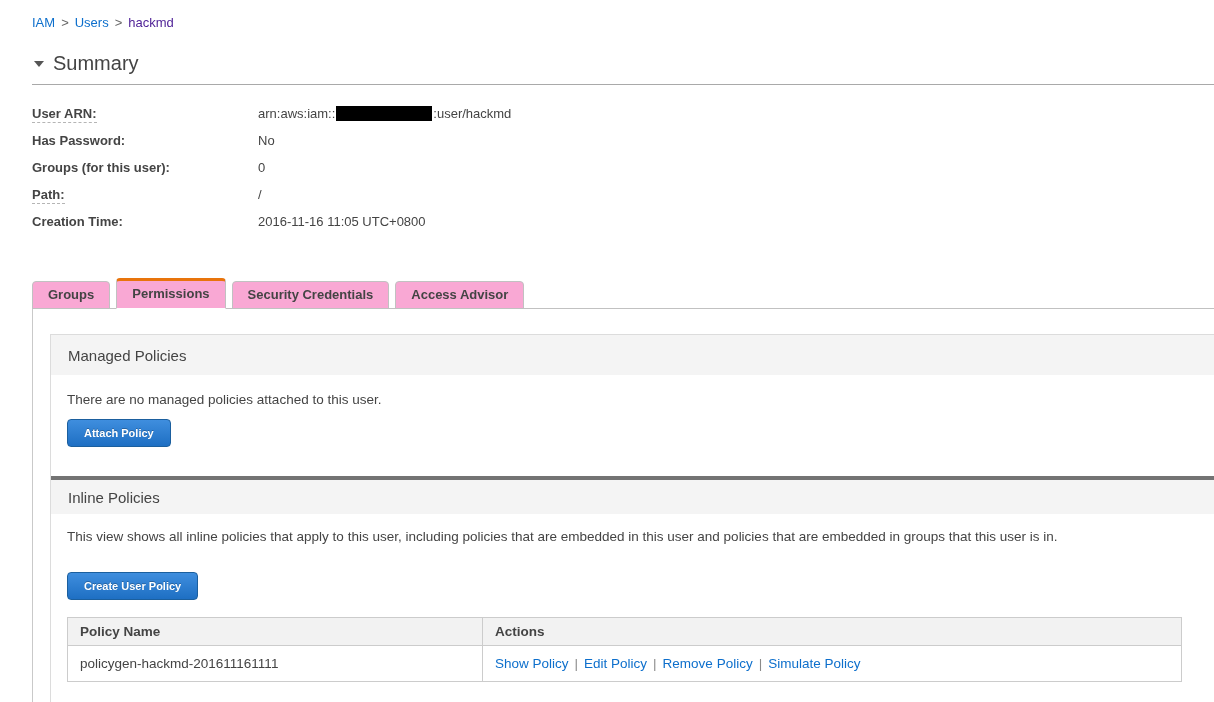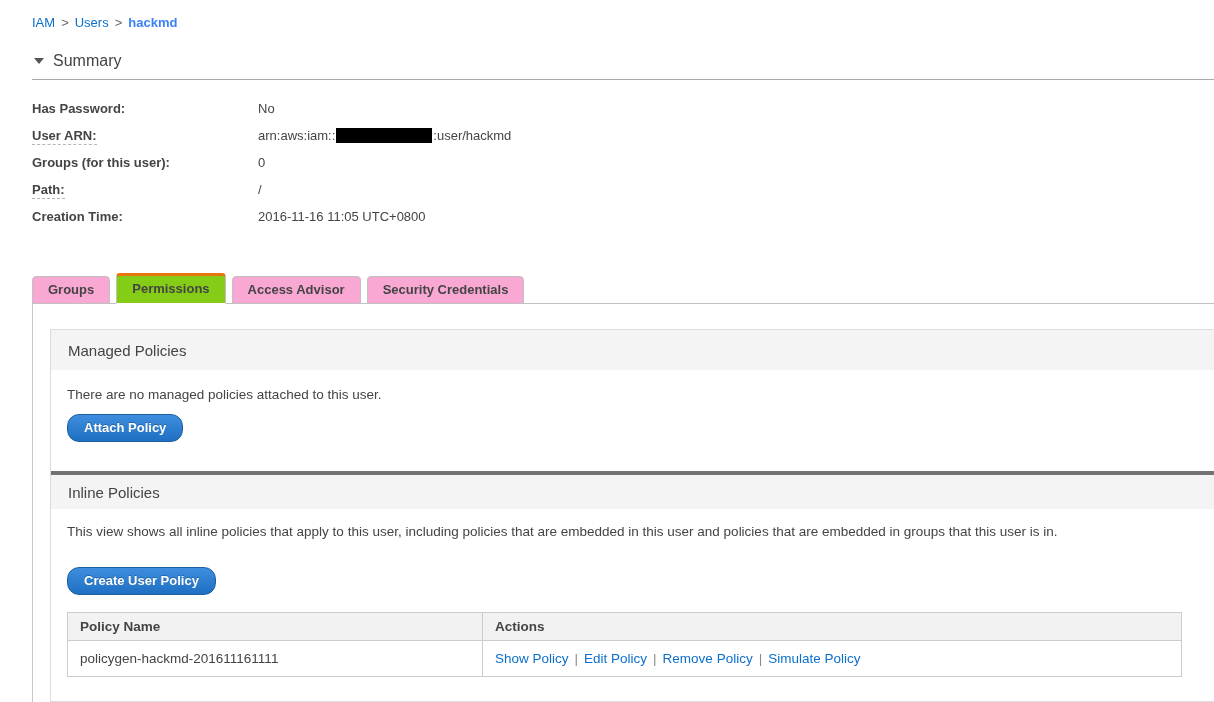--- a/index.html
+++ b/index.html
@@ -8,30 +8,30 @@
     width:1214px; height:702px; overflow:hidden;
     background:#ffffff; color:#444;
     font-family:"Liberation Sans", sans-serif;
     font-size:13px;
   }
   a { text-decoration:none; color:#0d6fcc; cursor:pointer; }
 
   
   .breadcrumb { margin:15px 0 0 32px; font-size:13px; color:#545b64; }
   .breadcrumb .sep { margin:0 6px; color:#666; }
-  .breadcrumb .current { font-weight:bold; color:#3b82f6; }
+  .breadcrumb .current { font-weight:normal; color:#4c1d95; }
 
   
   .summary-toggle { margin:22px 0 0 34px; display:flex; align-items:center; cursor:pointer; }
   .caret-down-icon {
     width:0; height:0; display:inline-block;
     border-left:5px solid transparent; border-right:5px solid transparent;
     border-top:6px solid #555; margin-right:9px;
   }
-  .summary-title { font-size:16px; color:#444; }
+  .summary-title { font-size:20px; color:#444; }
   .rule { margin:9px 0 0 32px; width:1182px; border-top:1px solid #a9a9a9; height:0; }
 
   
   .summary-fields { margin:15px 0 0 32px; }
   .field-row { display:flex; height:27px; align-items:center; }
   .field-label { width:226px; font-weight:bold; color:#444; }
   .tooltip-label { border-bottom:1px dashed #b5b5b5; padding-bottom:1px; }
   .field-value { color:#444; display:flex; align-items:center; }
   .redacted { display:inline-block; width:96px; height:15px; background:#000; margin:0 1px; }
 
@@ -41,21 +41,21 @@
     display:flex; align-items:flex-end;
     border-bottom:1px solid #c1c1c1;
   }
   .tab {
     height:28px; line-height:26px; padding:0 15px;
     background:#f9a8d4; border:1px solid #c1c1c1;
     border-radius:4px 4px 0 0; margin-right:6px; margin-bottom:-1px;
     font-weight:bold; color:#444; cursor:pointer; white-space:nowrap;
   }
   .tab.active {
-    background:#84cc16; height:31px; line-height:25px;
+    background:#f9a8d4; height:31px; line-height:25px;
     border-top:3px solid #e8740c; border-bottom:1px solid #fff;
   }
 
   
   .tab-panel {
     margin-left:32px; width:1182px; height:398px;
     border-left:1px solid #c9c9c9;
     padding:25px 0 0 17px;
   }
   .sections-box { width:1208px; border:1px solid #dcdcdc; background:#fff; }
@@ -68,22 +68,22 @@
   .section-header.inline { height:38px; border-top:4px solid #737373; }
   .collapse-toggle { cursor:pointer; display:flex; align-items:center; padding:2px; }
 
   .managed-body { padding:17px 16px 29px; }
   .inline-body  { padding:15px 16px 24px; }
   .body-text { margin:0; font-size:13.5px; color:#444; }
 
   .aws-btn {
     display:inline-block; height:28px; line-height:26px; padding:0 16px;
     background:linear-gradient(#3f8ede, #1e6fc3);
-    border:1px solid #1b5f9e; border-radius:12px;
-    color:#fff; font-weight:bold; font-size:13px; cursor:pointer;
+    border:1px solid #1b5f9e; border-radius:4px;
+    color:#fff; font-weight:bold; font-size:11px; cursor:pointer;
     text-shadow:0 -1px 0 rgba(0,0,0,0.25);
   }
   .attach-btn { margin-top:12px; }
   .create-btn { margin-top:28px; }
 
   table.policy-table {
     margin-top:17px; border-collapse:collapse; width:1115px; font-size:13.5px;
   }
   .policy-table th, .policy-table td { border:1px solid #ccc; text-align:left; }
   .policy-table th {
@@ -103,50 +103,50 @@
   </div>
 
   <div class="summary-toggle">
     <span class="caret-down-icon"></span>
     <span class="summary-title">Summary</span>
   </div>
   <div class="rule"></div>
 
   <div class="summary-fields">
     <div class="field-row">
-      <span class="field-label">Has Password:</span>
-      <span class="field-value">No</span>
-    </div>
-    <div class="field-row">
       <span class="field-label"><span class="tooltip-label">User ARN:</span></span>
       <span class="field-value">
         <span>arn:aws:iam::</span>
           <span class="redacted"></span>
           <span>:user/hackmd</span>
       </span>
+    </div>
+    <div class="field-row">
+      <span class="field-label">Has Password:</span>
+      <span class="field-value">No</span>
     </div>
     <div class="field-row">
       <span class="field-label">Groups (for this user):</span>
       <span class="field-value">0</span>
     </div>
     <div class="field-row">
       <span class="field-label"><span class="tooltip-label">Path:</span></span>
       <span class="field-value">/</span>
     </div>
     <div class="field-row">
       <span class="field-label">Creation Time:</span>
       <span class="field-value">2016-11-16 11:05 UTC+0800</span>
     </div>
   </div>
 
   <div class="tabs">
     <div class="tab">Groups</div>
     <div class="tab active">Permissions</div>
+    <div class="tab">Security Credentials</div>
     <div class="tab">Access Advisor</div>
-    <div class="tab">Security Credentials</div>
   </div>
 
   <div class="tab-panel">
     <div class="sections-box">
 
       <div class="section-header managed">
         <span>Managed Policies</span>
         <span class="collapse-toggle">
           <svg width="15" height="10" viewBox="0 0 15 10">
               <path d="M2 8.2 L7.5 2.6 L13 8.2" stroke="#555" stroke-width="2.6" fill="none" stroke-linecap="round" stroke-linejoin="round"></path>

